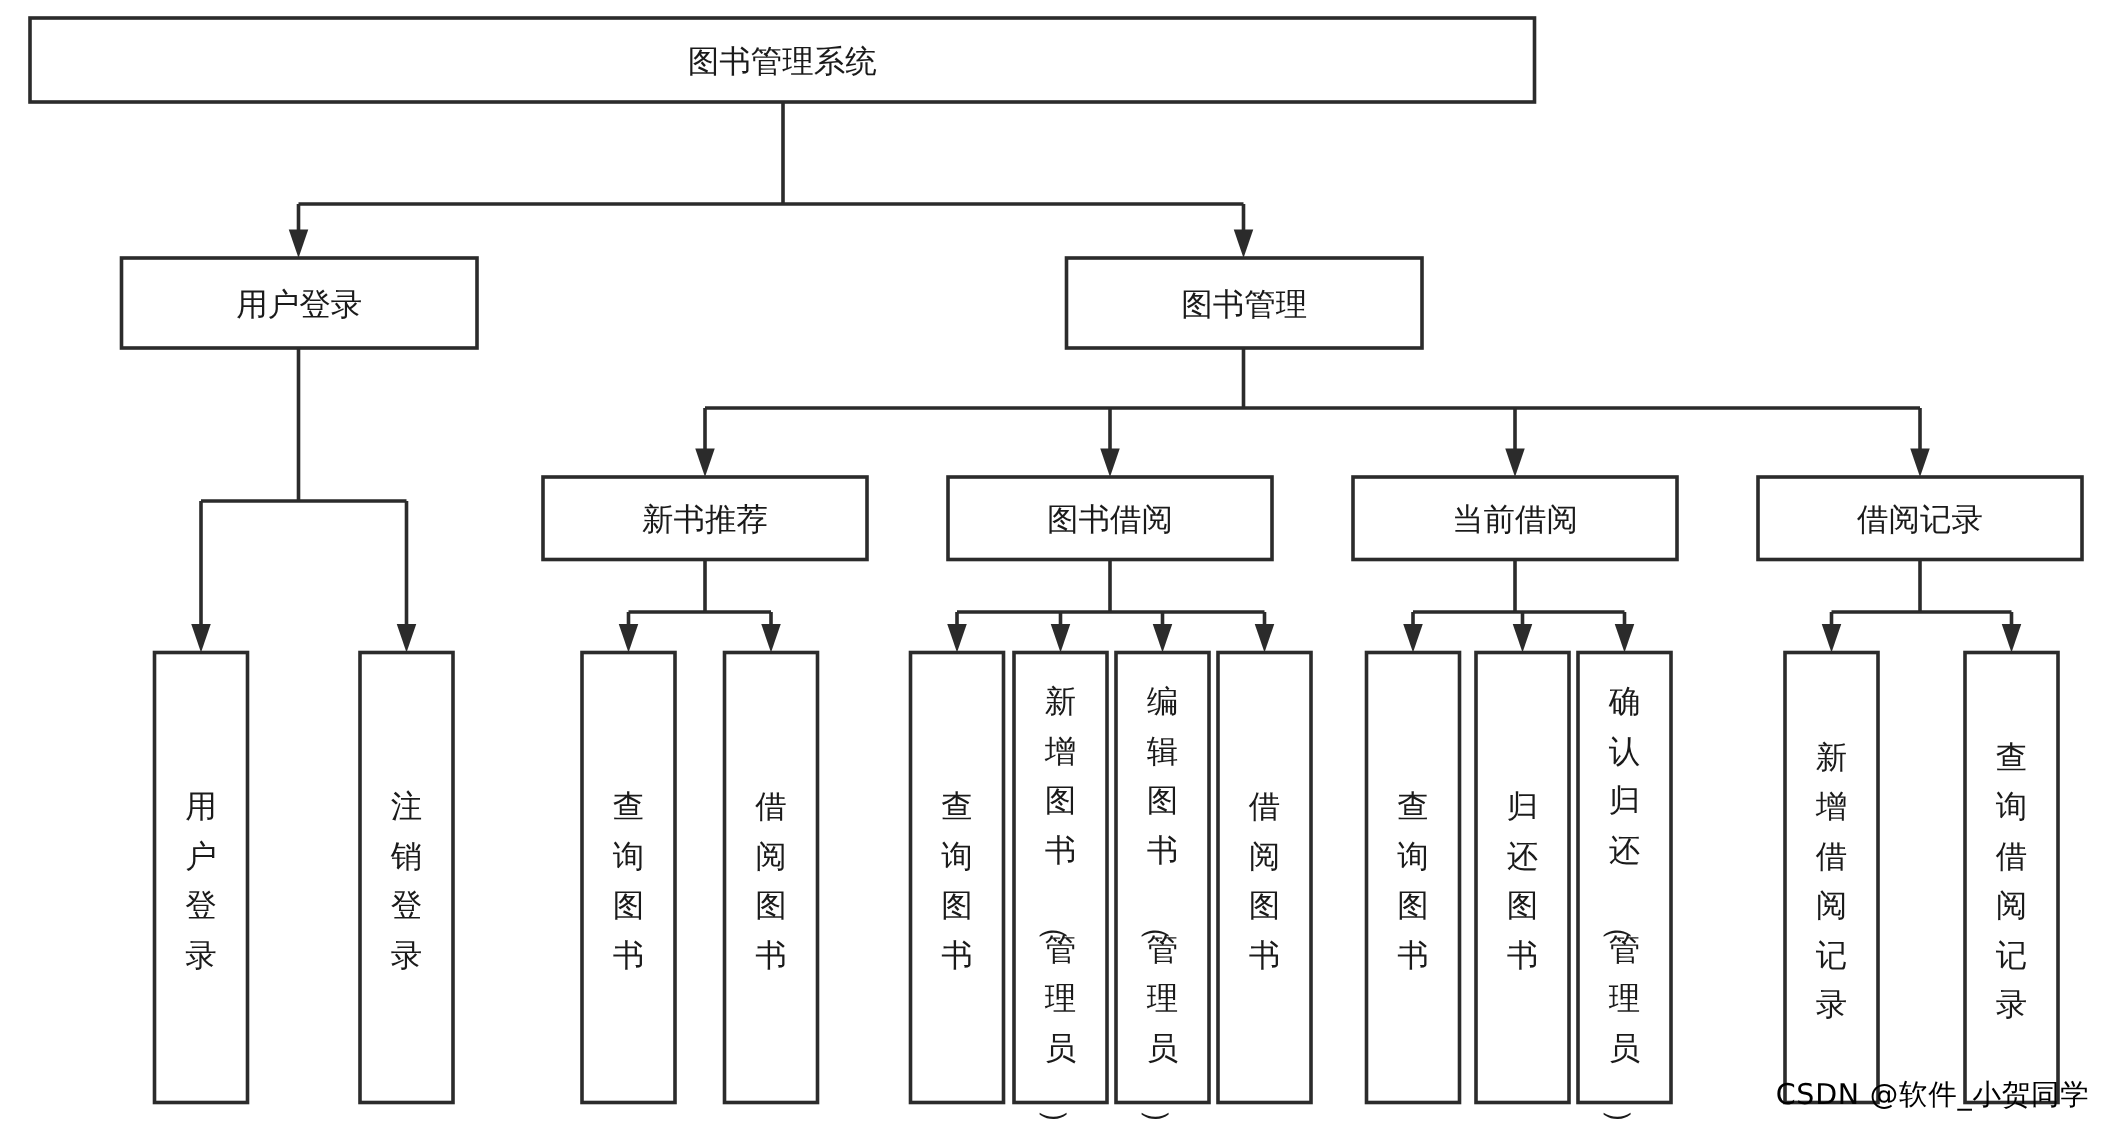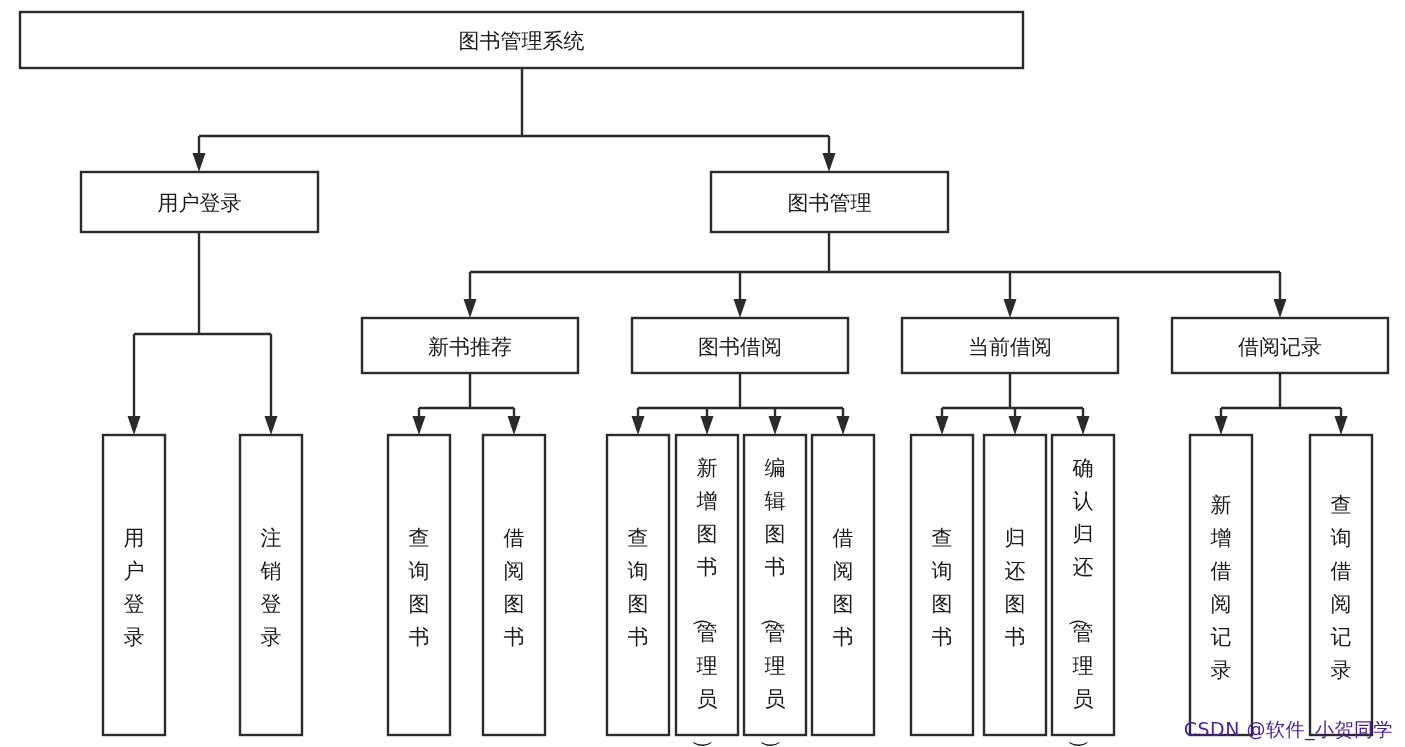--- a/index.html
+++ b/index.html
@@ -16,21 +16,21 @@
     fill:#1a1a1a;font-family:"DejaVu Sans","Liberation Sans",sans-serif;
     font-size:21px;text-anchor:middle;dominant-baseline:central;
   }
   .leaf-label{
     fill:#1a1a1a;font-family:"DejaVu Sans","Liberation Sans",sans-serif;
     font-size:21px;text-anchor:middle;
   }
   .watermark{
     position:absolute;right:12px;bottom:4px;
     font-family:"DejaVu Sans","Liberation Sans",sans-serif;
-    font-size:19px;color:#4c1d95;letter-spacing:0.5px;
+    font-size:19px;color:#000000;letter-spacing:0.5px;
     white-space:nowrap;user-select:none;
   }
 </style>
 </head>
 <body>
 
 <svg id="canvas" viewBox="0 0 1405 747" xmlns="http://www.w3.org/2000/svg">
   <g id="edges-layer">
       <g>
         <path class="edge" d="M 522 68 L 522 136"></path>

